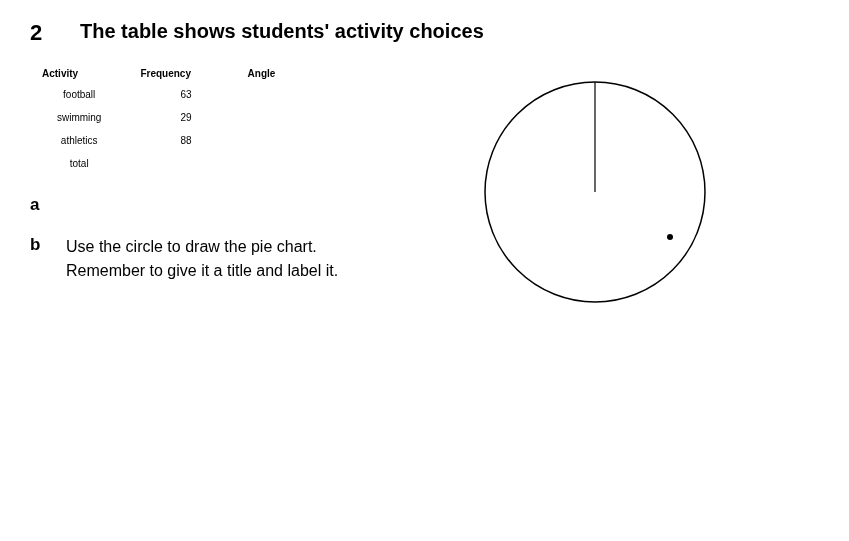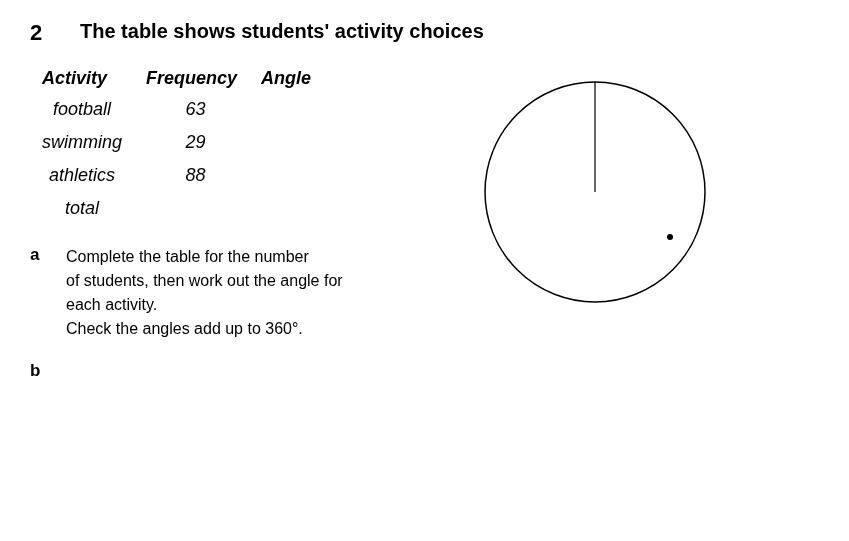--- a/index.html
+++ b/index.html
@@ -56,22 +56,21 @@
 
     .activity-table {
       border-collapse: collapse;
       width: 280px;
       margin-bottom: 20px;
     }
 
     .activity-table th,
     .activity-table td {
       padding: 6px 12px;
-      font-size: 18px;
-      font-style: italic;
+      font-size: 10px;
     }
 
     .activity-table th {
       font-weight: bold;
       text-align: left;
       padding-bottom: 4px;
     }
 
     .activity-table td {
       text-align: center;
@@ -161,32 +160,30 @@
             <td>total</td>
             <td></td>
             <td></td>
           </tr>
         </tbody>
       </table>
 
       <div class="part-a">
         <div class="part-content">
           <span class="part-label">a</span>
-          <div class="part-text">
-            <div>Complete the table for the number</div>
-            <div>of students, then work out the angle for</div>
-            <div>each activity.</div>
-            <div>Check the angles add up to 360°.</div>
-          </div>
         </div>
       </div>
 
       <div class="part-b">
         <div class="part-content">
           <span class="part-label">b</span>
+          <div class="part-text">
+            <div>Use the circle to draw the pie chart.</div>
+            <div>Remember to give it a title and label it.</div>
+          </div>
         </div>
       </div>
 
     </div>
 
     <div class="right-column">
       <div class="pie-chart-area">
         <svg width="240" height="240" viewBox="0 0 240 240">
 
           <circle cx="120" cy="120" r="110" fill="none" stroke="#000000" stroke-width="1.5"></circle>

